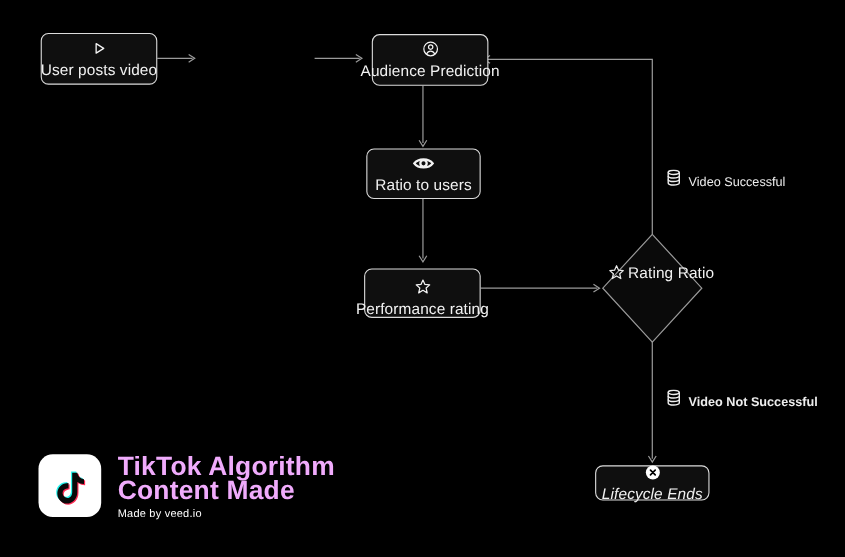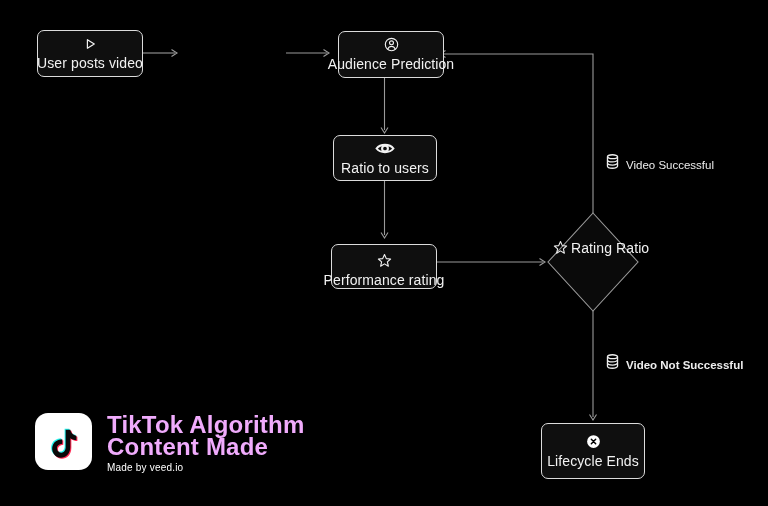--- a/index.html
+++ b/index.html
@@ -110,21 +110,21 @@
 
   <div class="diamond-content" style="left:553px; top:240px; width:80px;">
     <span class="icon">
       <svg width="15" height="15" viewBox="0 0 24 24" fill="none" stroke="#eaeaea" stroke-width="1.8" stroke-linejoin="round">
         <path d="M12 2.5 L14.9 9 L21.8 9.6 L16.6 14.2 L18.2 21.2 L12 17.4 L5.8 21.2 L7.4 14.2 L2.2 9.6 L9.1 9 Z"></path>
       </svg>
     </span>
     <span class="label">Rating Ratio</span>
   </div>
 
-  <div class="node" style="left:541px; top:423px; width:104px; height:56px;">
+  <div class="node" style="left:541px; top:423px; width:104px; height:32px;font-style:italic;">
     <span class="icon">
       <svg width="15" height="15" viewBox="0 0 16 16">
         <circle cx="8" cy="8" r="6.8" fill="#ffffff"></circle>
         <path d="M5.7 5.7 L10.3 10.3 M10.3 5.7 L5.7 10.3" stroke="#000000" stroke-width="1.6" stroke-linecap="round"></path>
       </svg>
     </span>
     <span class="label">Lifecycle Ends</span>
   </div>
 
   <div class="edge-label" style="left:606px; top:154px;">

